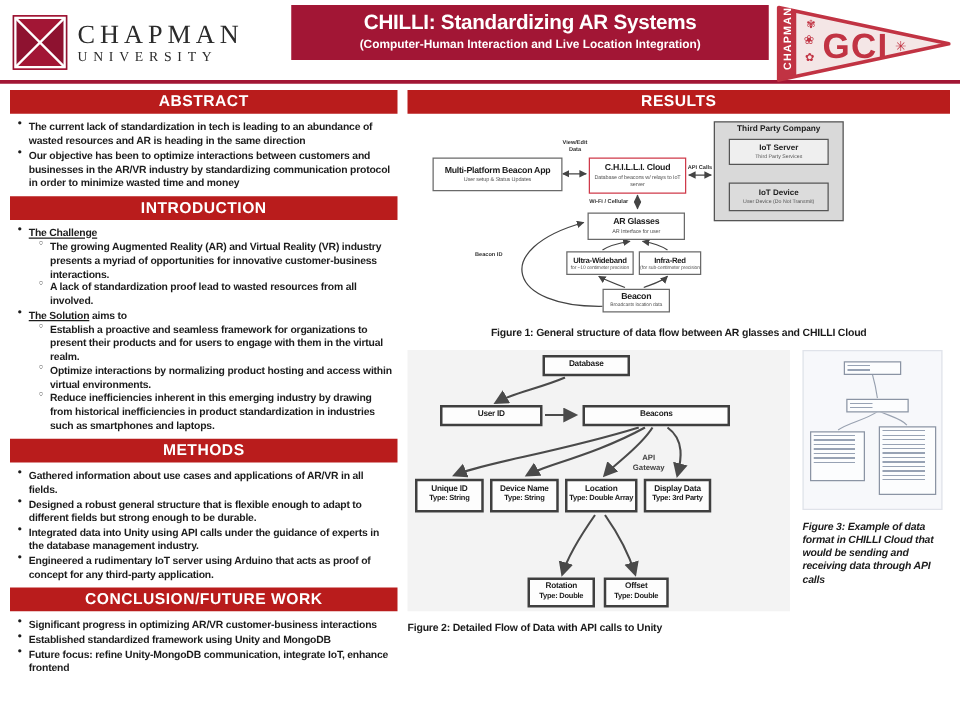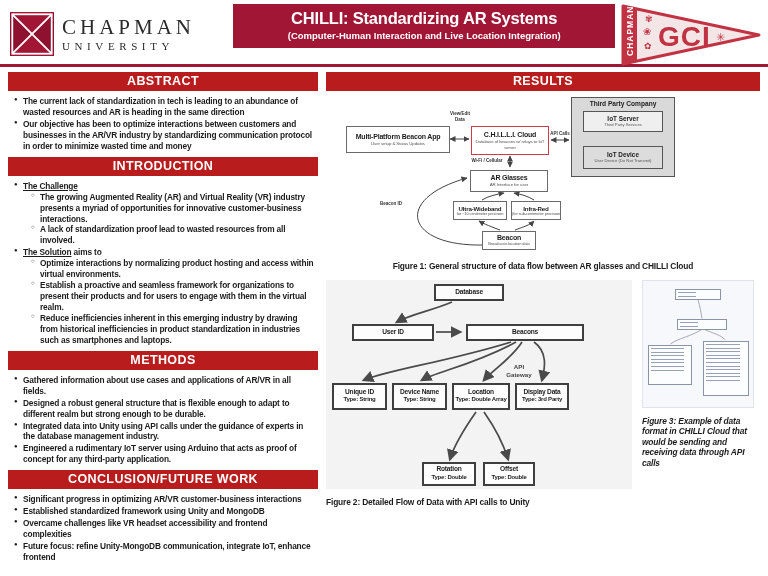--- a/index.html
+++ b/index.html
@@ -131,44 +131,43 @@
         <li>
           <span class="lead">The Challenge</span>
           <ul class="sublist">
             <li>The growing Augmented Reality (AR) and Virtual Reality (VR) industry presents a myriad of opportunities for innovative customer-business interactions.</li>
             <li>A lack of standardization proof lead to wasted resources from all involved.</li>
           </ul>
         </li>
         <li>
           <span class="lead">The Solution</span><span> aims to</span>
           <ul class="sublist">
+            <li>Establish a proactive and seamless framework for organizations to present their products and for users to engage with them in the virtual realm.</li>
             <li>Optimize interactions by normalizing product hosting and access within virtual environments.</li>
-            <li>Establish a proactive and seamless framework for organizations to present their products and for users to engage with them in the virtual realm.</li>
             <li>Reduce inefficiencies inherent in this emerging industry by drawing from historical inefficiencies in product standardization in industries such as smartphones and laptops.</li>
           </ul>
         </li>
       </ul>
     </div>
 
     <div class="sect">
       <div class="bar">METHODS</div>
       <ul class="blist">
         <li>Gathered information about use cases and applications of AR/VR in all fields.</li>
-        <li>Designed a robust general structure that is flexible enough to adapt to different realm but strong enough to be durable.</li>
+        <li>Designed a robust general structure that is flexible enough to adapt to different fields but strong enough to be durable.</li>
         <li>Integrated data into Unity using API calls under the guidance of experts in the database management industry.</li>
         <li>Engineered a rudimentary IoT server using Arduino that acts as proof of concept for any third-party application.</li>
       </ul>
     </div>
 
     <div class="sect">
       <div class="bar">CONCLUSION/FUTURE WORK</div>
       <ul class="blist">
         <li>Significant progress in optimizing AR/VR customer-business interactions</li>
         <li>Established standardized framework using Unity and MongoDB</li>
-        <li>Overcame challenges like VR headset accessibility and frontend complexities</li>
         <li>Future focus: refine Unity-MongoDB communication, integrate IoT, enhance frontend</li>
 
       </ul>
     </div>
 
   </div>
 
   <div class="col-right">
     <div class="bar">RESULTS</div>
 

